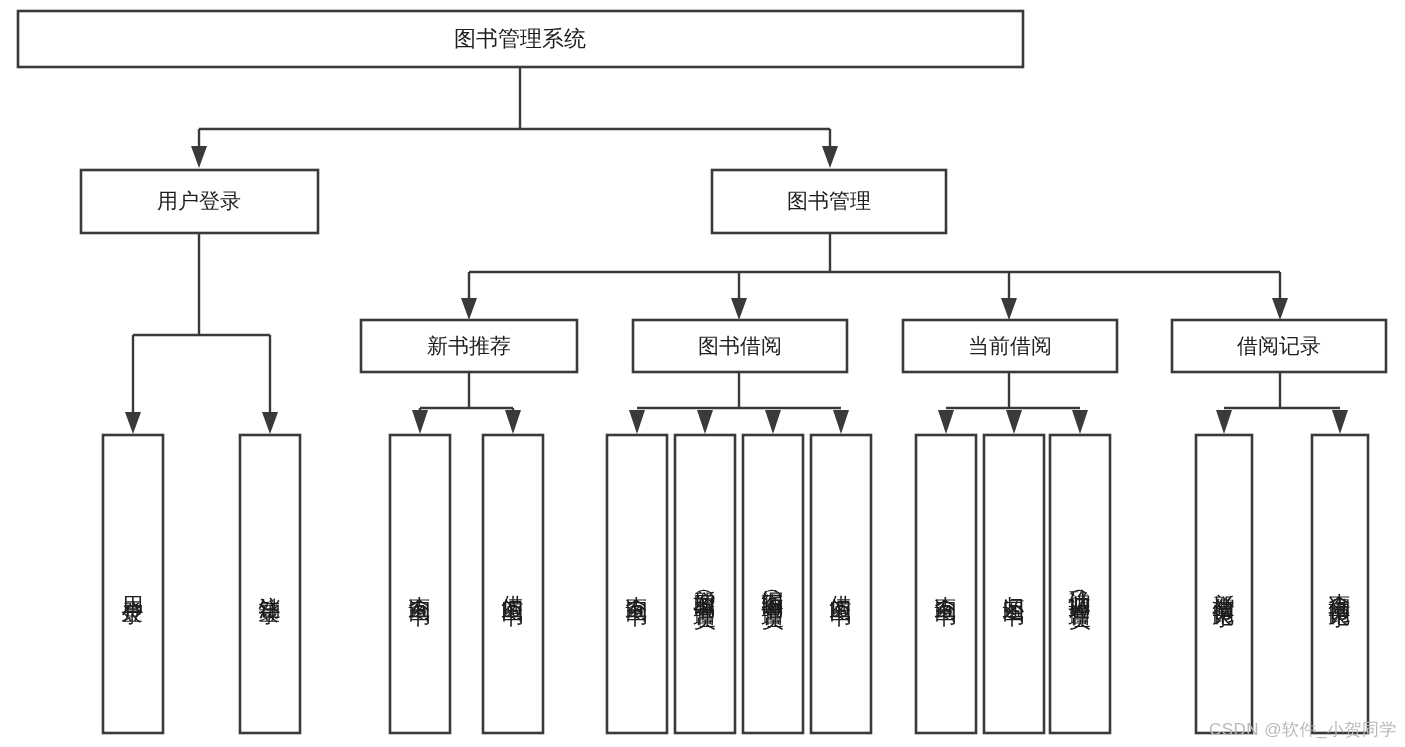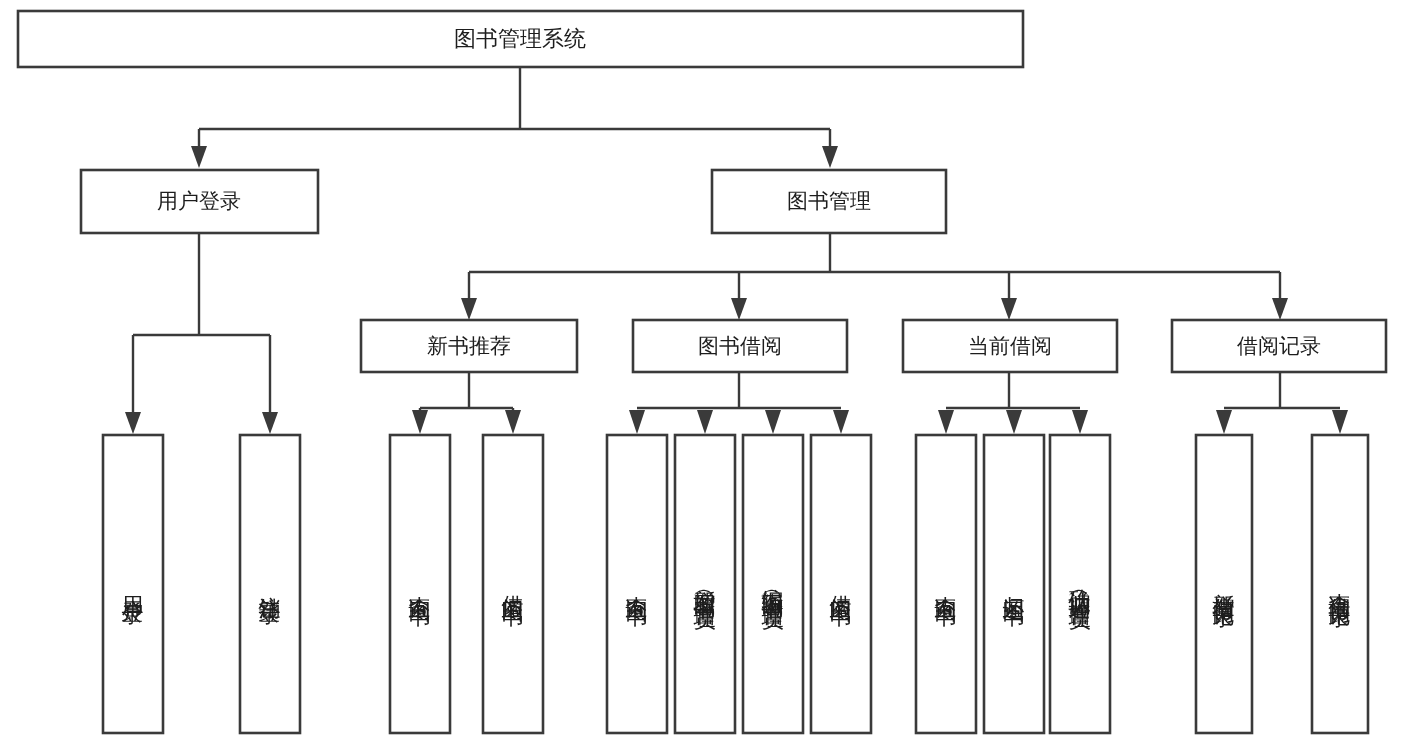--- a/index.html
+++ b/index.html
@@ -215,14 +215,15 @@
   <div class="leaf-label-v" style="left:743px; top:435px; width:60px; height:298px;">编辑图书（管理员）</div>
   <div class="leaf-label-v" style="left:811px; top:435px; width:60px; height:298px;">借阅图书</div>
 
   <div class="leaf-label-v" style="left:916px; top:435px; width:60px; height:298px;">查询图书</div>
   <div class="leaf-label-v" style="left:984px; top:435px; width:60px; height:298px;">归还图书</div>
   <div class="leaf-label-v" style="left:1050px; top:435px; width:60px; height:298px;">确认归还（管理员）</div>
 
   <div class="leaf-label-v" style="left:1196px; top:435px; width:56px; height:298px;">新增借阅记录</div>
   <div class="leaf-label-v" style="left:1312px; top:435px; width:56px; height:298px;">查询借阅记录</div>
 
+  <div class="watermark">CSDN @软件_小贺同学</div>
 
 </div>
 
 </body></html>

